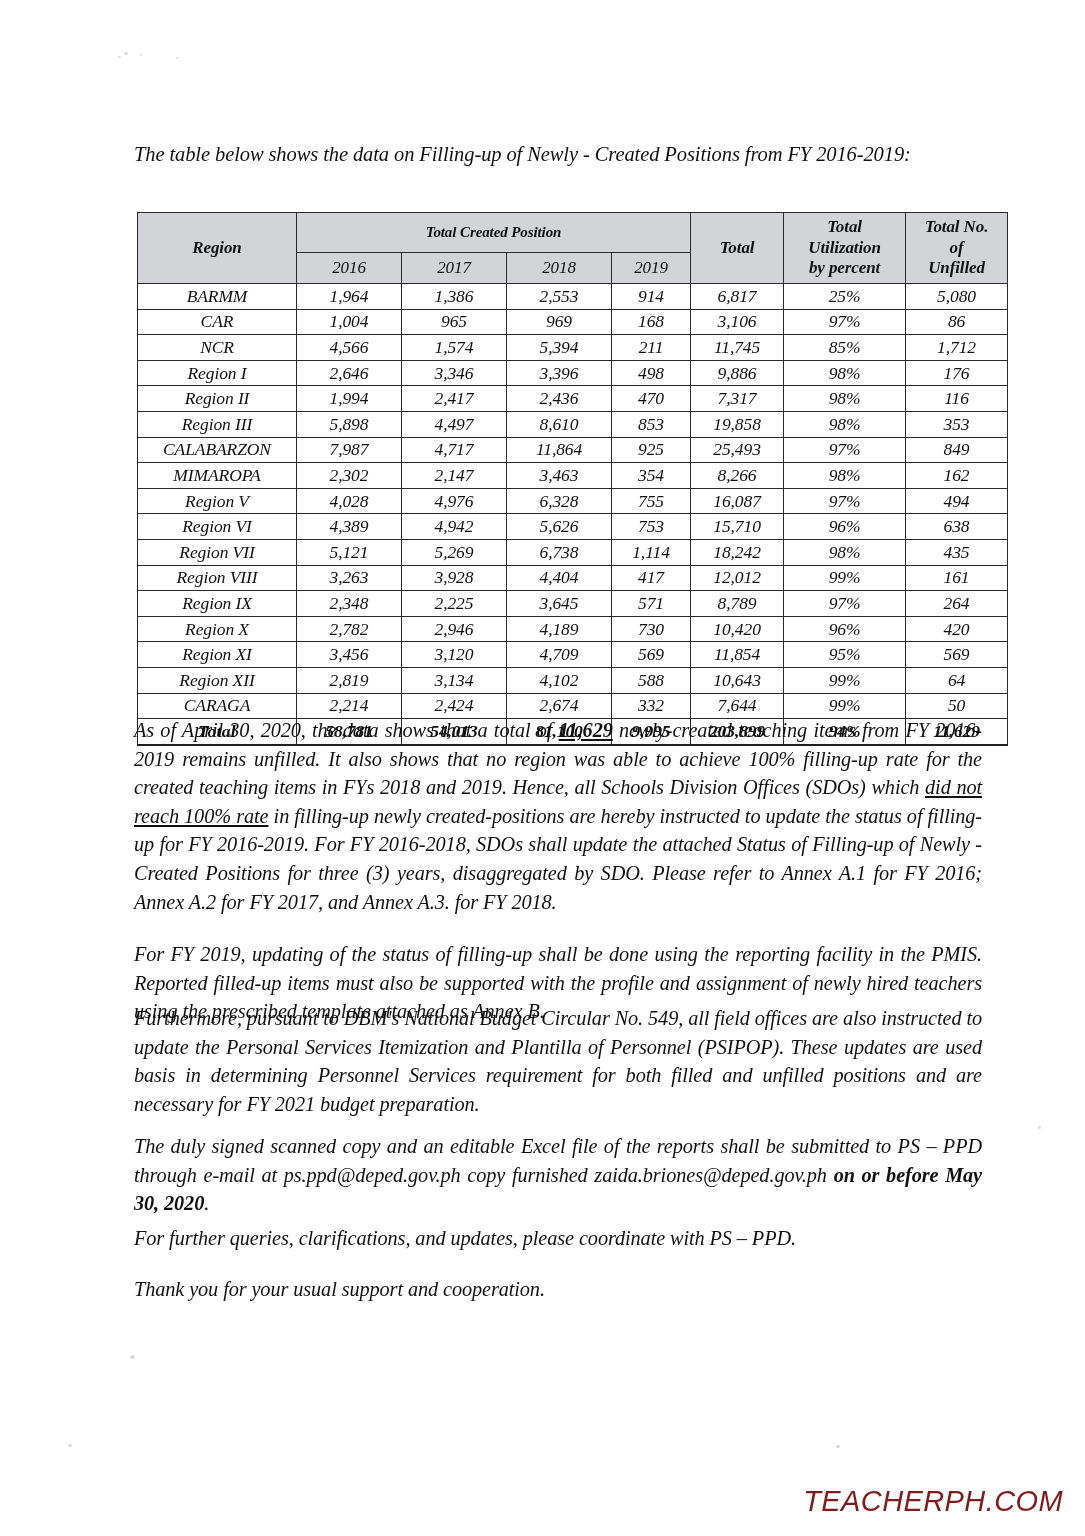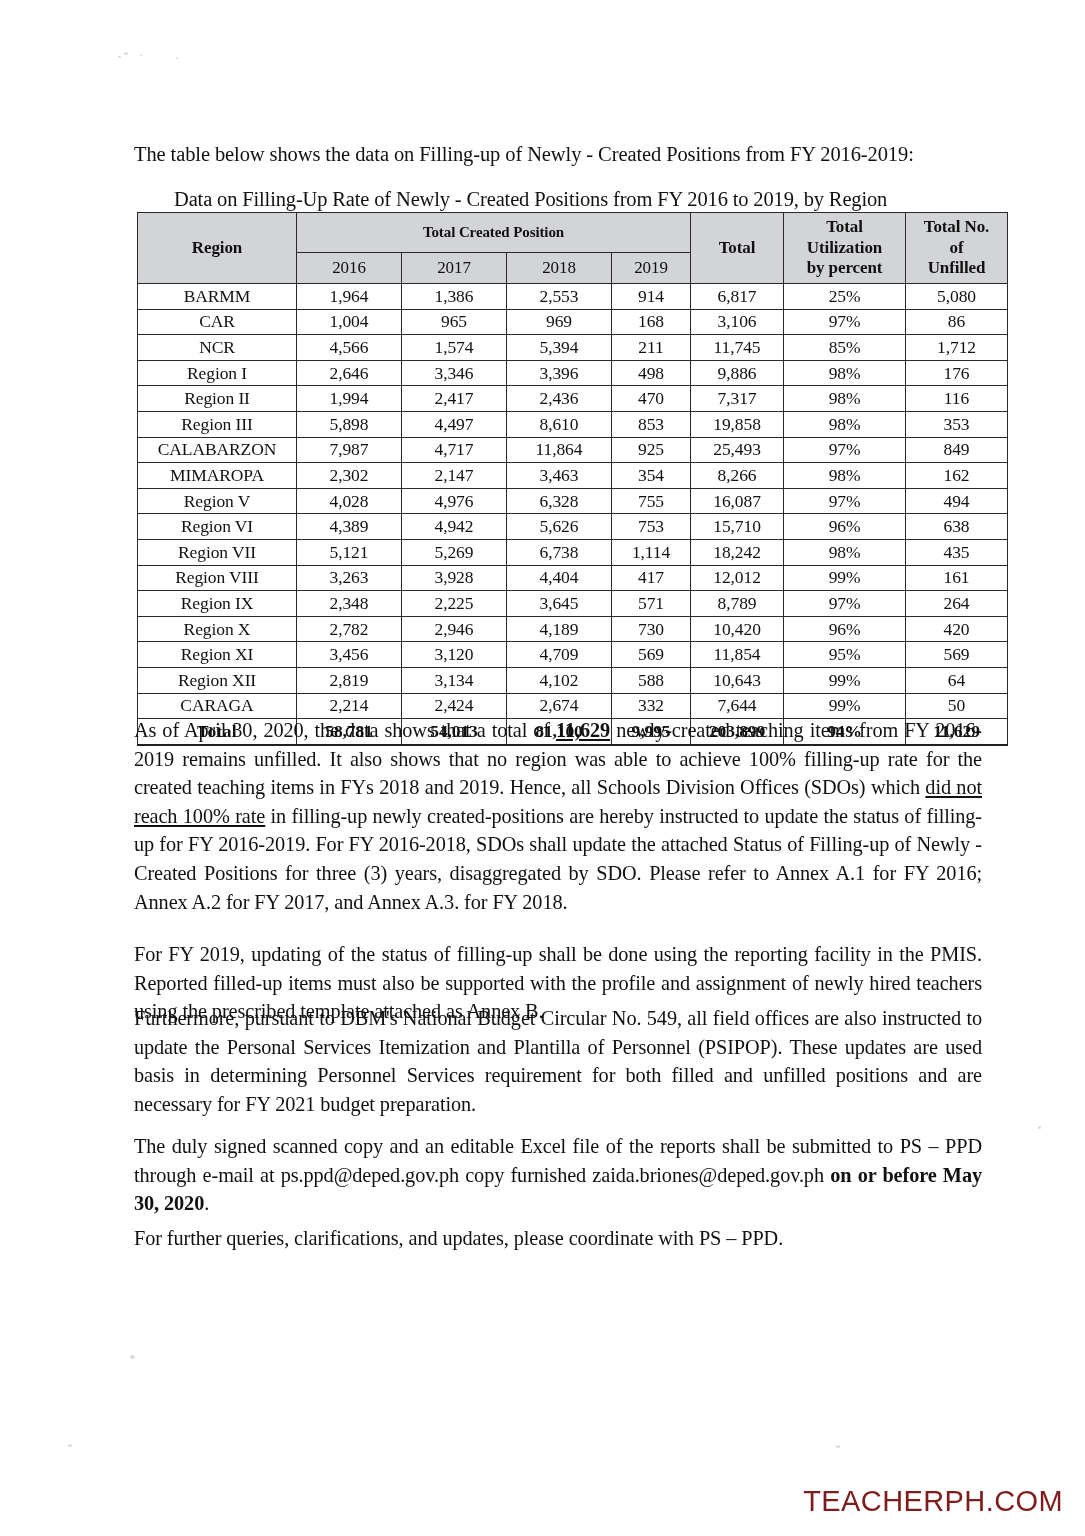--- a/index.html
+++ b/index.html
@@ -13,20 +13,21 @@
     font-family: "Liberation Serif", "DejaVu Serif", serif;
     color: #111111;
     position: relative;
     overflow: hidden;
   }
 
   .page {
     position: absolute;
     inset: 0;
     padding: 9px;
+    font-style: italic;
   }
 
   
   .speck {
     position: absolute;
     background: #b9b9b9;
     border-radius: 50%;
     opacity: .55;
     pointer-events: none;
   }
@@ -156,21 +157,20 @@
   <div class="speck" style="left:118px;top:56px;width:3px;height:2px;"></div>
   <div class="speck" style="left:140px;top:54px;width:2px;height:2px;"></div>
   <div class="speck" style="left:176px;top:57px;width:2px;height:2px;"></div>
   <div class="speck" style="left:130px;top:1355px;width:5px;height:4px;"></div>
   <div class="speck" style="left:68px;top:1444px;width:4px;height:3px;"></div>
   <div class="speck" style="left:836px;top:1445px;width:4px;height:3px;"></div>
   <div class="speck" style="left:1038px;top:1126px;width:3px;height:3px;"></div>
 
   <div class="intro">The table below shows the data on Filling-up of Newly - Created Positions from FY 2016-2019:</div>
 
-  <div class="table-title">Data on Filling-Up Rate of Newly - Created Positions from FY 2016 to 2019, by Region</div>
 
   <div class="tbl-wrap">
     <table class="data">
       <colgroup>
         <col class="c-region">
           <col class="c-yr">
           <col class="c-yr">
           <col class="c-yr">
         <col class="c-yr19">
           <col class="c-total">
@@ -392,16 +392,17 @@
   <div class="para p2">For FY 2019, updating of the status of filling-up shall be done using the reporting facility in the PMIS. Reported filled-up items must also be supported with the profile and assignment of newly hired teachers using the prescribed template attached as Annex B.</div>
 
   <div class="para p3">Furthermore, pursuant to DBM's National Budget Circular No. 549, all field offices are also instructed to update the Personal Services Itemization and Plantilla of Personnel (PSIPOP). These updates are used basis in determining Personnel Services requirement for both filled and unfilled positions and are necessary for FY 2021 budget preparation.</div>
 
   <div class="para p4">
     <span>The duly signed scanned copy and an editable Excel file of the reports shall be submitted to PS – PPD through e-mail at </span><span>ps.ppd@deped.gov.ph</span><span> copy furnished </span><span>zaida.briones@deped.gov.ph</span> <b>on or before May 30, 2020</b><span>.</span>
   </div>
 
   <div class="para p5 noj">For further queries, clarifications, and updates, please coordinate with PS – PPD.</div>
 
+  <div class="para p6 noj">Thank you for your usual support and cooperation.</div>
 
   <div class="watermark">TEACHERPH.COM</div>
 
 </div>
 
 </body></html>

